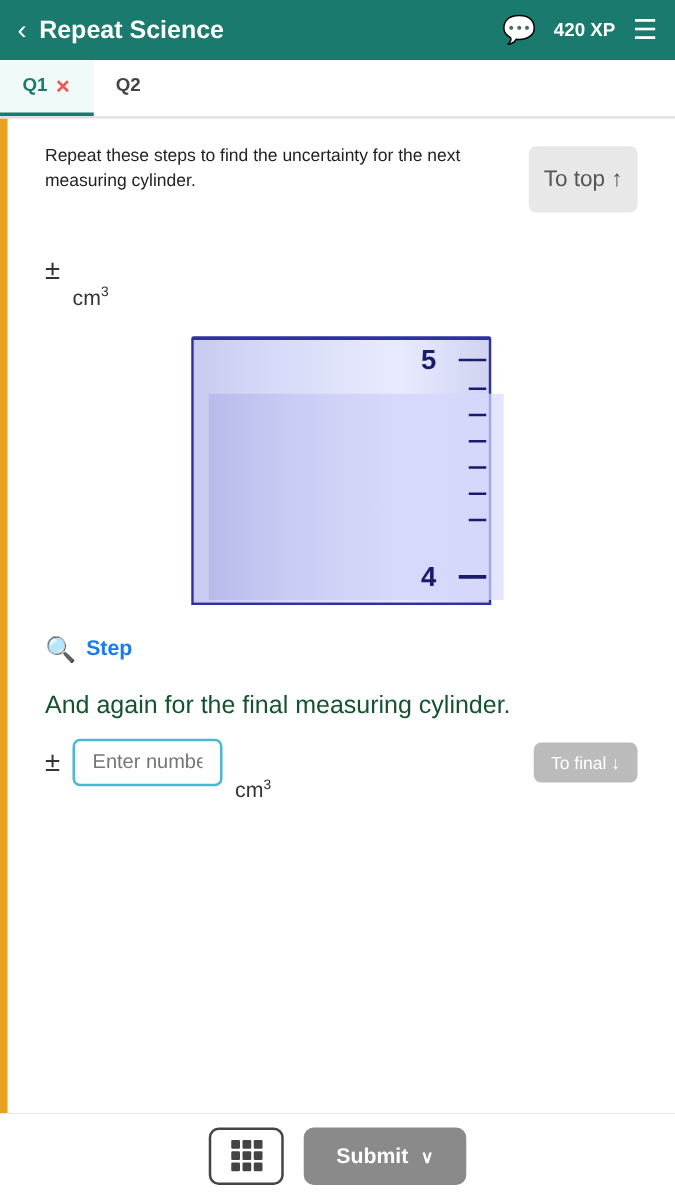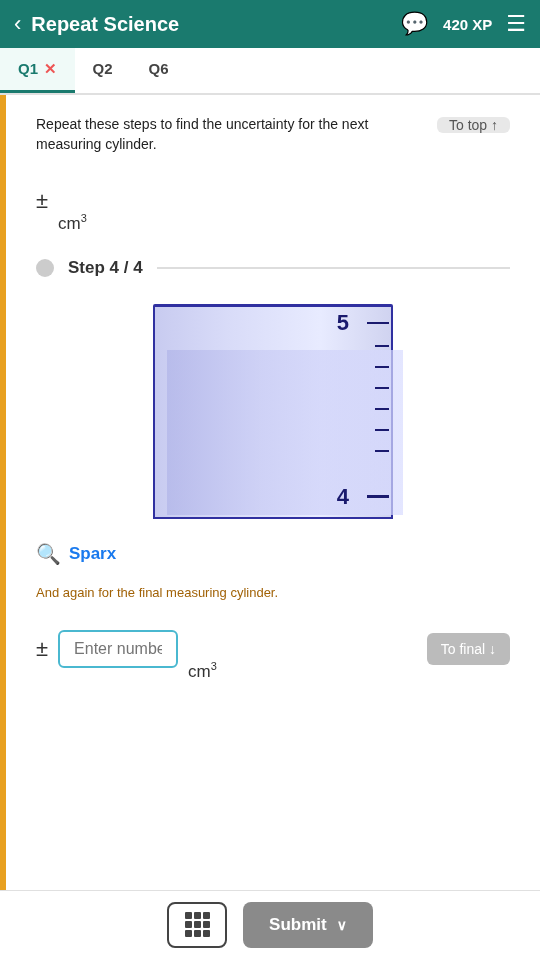--- a/index.html
+++ b/index.html
@@ -92,22 +92,22 @@
     .repeat-text {
       font-size: 14px;
       color: #222;
       line-height: 1.4;
       flex: 1;
     }
     .to-top-btn {
       background: #e8e8e8;
       border: none;
       border-radius: 6px;
-      padding: 0 12px;
-      font-size: 14px;
+      padding: 16px 12px;
+      font-size: 18px;
       color: #555;
       cursor: pointer;
       white-space: nowrap;
       display: flex;
       align-items: center;
       gap: 4px;
       margin-left: 10px;
       margin-top: 2px;
     }
 
@@ -235,23 +235,22 @@
       font-size: 17px;
       font-weight: 600;
       cursor: pointer;
       margin-bottom: 18px;
     }
     .zoom-icon {
       font-size: 20px;
     }
 
     .and-again-text {
-      font-size: 13px;
-      color: #a16207;
-      margin-bottom: 14px;
+      font-size: 20px;
+      color: #14532d;
       line-height: 1.4;
     }
     .num-input-blue {
       border: 2px solid #4ab8d0;
       border-radius: 6px;
       padding: 8px 14px;
       font-size: 16px;
       width: 120px;
       text-align: left;
       outline: none;
@@ -365,45 +364,37 @@
 </div>
 
 <div class="tab-bar">
   <div class="tab active">
     <span>Q1</span>
     <span class="close-icon">✕</span>
   </div>
   <div class="tab">
     <span>Q2</span>
   </div>
-  <div class="tab">
-    <span>Q6</span>
-  </div>
 </div>
 
 <div class="page-wrap">
   <div class="left-bar"></div>
   <div class="content-inner">
     <div class="content">
 
       <div class="repeat-row">
         <span class="repeat-text">Repeat these steps to find the uncertainty for the next measuring cylinder.</span>
         <button class="to-top-btn">To top ↑</button>
       </div>
 
       <div class="input-row">
         <span class="pm-sign">±</span>
         <span class="unit-text">cm<sup>3</sup></span>
       </div>
 
-      <div class="step-row">
-        <div class="step-dot"></div>
-        <span class="step-label">Step 4 / 4</span>
-        <div class="step-line"></div>
-      </div>
 
       <div class="cylinder-container">
         <div class="cylinder-wrap">
 
           <div class="cylinder-body">
 
             <div class="liquid-fill"></div>
           </div>
 
           <span class="tick-label top-label">5</span>
@@ -416,21 +407,21 @@
           <div style="position:absolute;right:14px;top:135px;width:14px;height:2px;background:#1a1a6e;"></div>
           <div style="position:absolute;right:14px;top:156px;width:14px;height:2px;background:#1a1a6e;"></div>
 
           <span class="tick-label bottom-label">4</span>
           <div style="position:absolute;right:14px;bottom:26px;width:22px;height:2.5px;background:#1a1a6e;"></div>
         </div>
       </div>
 
       <button class="zoom-btn">
         <span class="zoom-icon">🔍</span>
-        <span>Sparx</span>
+        <span>Step</span>
       </button>
 
       <p class="and-again-text">And again for the final measuring cylinder.</p>
 
       <div style="display:flex;align-items:center;gap:10px;flex-wrap:wrap;">
         <span class="pm-sign">±</span>
         <input class="num-input-blue" type="text" placeholder="Enter number" style="">
         <span class="unit-text">cm<sup>3</sup></span>
         <button class="to-bottom-btn">
           <span>To final ↓</span>

